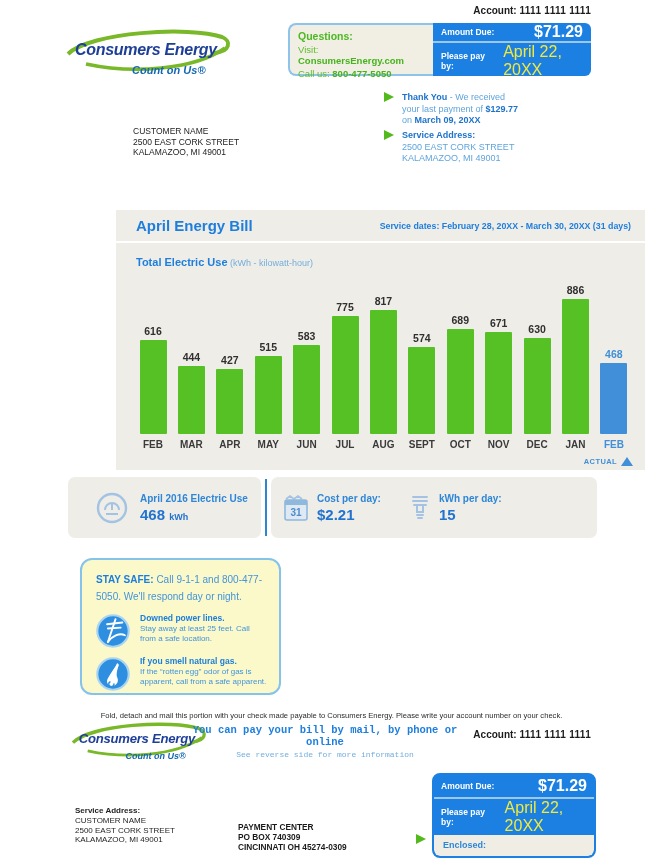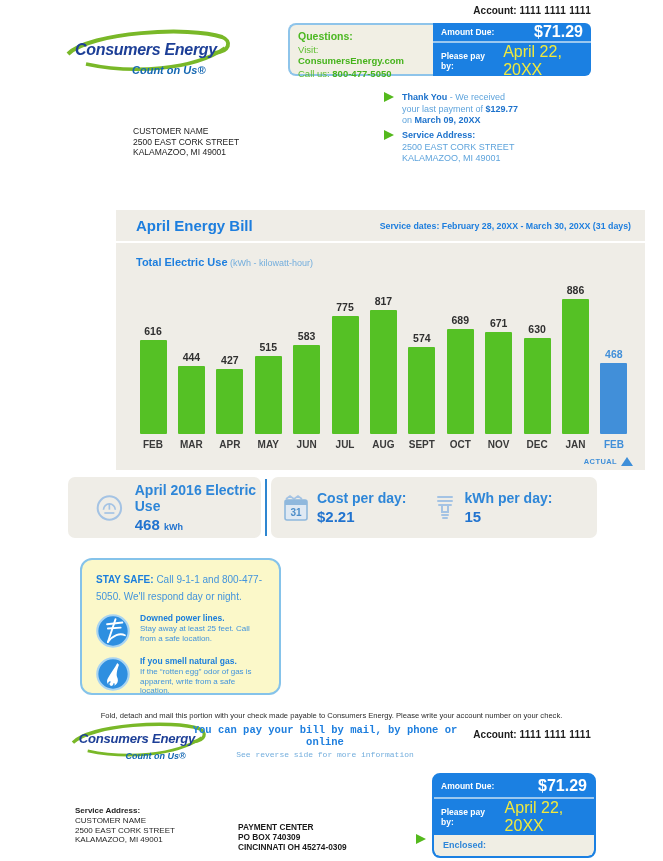--- a/index.html
+++ b/index.html
@@ -64,21 +64,21 @@
   .bar-col.highlight .bar-month { color:#418fd9; }
   .actual-tag { position:absolute; right:12px; bottom:4px; font-size:7.5px; font-weight:bold; color:#3f8fd9; letter-spacing:.4px; display:flex; align-items:center; gap:4px; }
   .tri-up { width:0; height:0; border-style:solid; border-width:0 6px 9px 6px; border-color:transparent transparent #3f8fd9 transparent; display:inline-block; }
 
   
   .stat-card { position:absolute; top:477px; height:61px; background:#efede7; border-radius:7px; display:flex; align-items:center; }
   .stat-left { left:68px; width:193px; padding-left:28px; gap:12px; }
   .stat-right { left:271px; width:326px; padding-left:12px; gap:10px; }
   .stat-divider { position:absolute; left:265px; top:479px; width:2px; height:57px; background:#2e86d0; }
   .stat-group { display:flex; align-items:center; gap:8px; margin-right:18px; }
-  .stat-lbl { color:#2e86d8; font-weight:bold; font-size:14px; margin-bottom:2px; }
+  .stat-lbl { color:#2e86d8; font-weight:bold; font-size:10px; margin-bottom:2px; }
   .stat-val { color:#2173cf; font-weight:bold; font-size:15px; }
   .stat-unit { font-size:9px; font-weight:bold; }
 
   
   .safe-box { position:absolute; left:80px; top:558px; width:201px; height:137px; background:#fbf8c9; border:2px solid #85c3ea; border-radius:12px; padding:11px 12px 0 14px; }
   .safe-title { font-size:10px; line-height:17px; color:#4394dc; }
   .safe-title .strong { color:#1b7edc; font-weight:bold; }
   .safe-item { display:flex; gap:10px; margin-top:9px; }
   .safe-icon { flex:0 0 34px; }
   .safe-text { font-size:8px; line-height:9.8px; color:#4394dc; }
@@ -320,21 +320,21 @@
       </div>
     </div>
     <div class="safe-item">
       <svg class="safe-icon" width="34" height="34" viewBox="0 0 40 40">
         <circle cx="20" cy="20" r="18.5" fill="#2e8fe0" stroke="#a8d4f2" stroke-width="2.5"></circle>
         <path d="M25 7 C22 13 18 18 14 25 C11 30 15 35 20 34 C25 33 27 28 25 24 C23 20 26 12 27 9 Z" fill="#ffffff"></path>
         <path d="M17 29 a3 3 0 1 0 4 2" fill="none" stroke="#2e8fe0" stroke-width="1.6"></path>
       </svg>
       <div class="safe-text">
         <span class="strong">If you smell natural gas.</span><br>
-        <span>If the “rotten egg” odor of gas is apparent, write from a safe location.</span>
+        <span>If the “rotten egg” odor of gas is apparent, call from a safe apparent.</span>
       </div>
     </div>
   </div>
 
   <div class="fold-line">Fold, detach and mail this portion with your check made payable to Consumers Energy. Please write your account number on your check.</div>
 
   <div class="logo logo-bottom">
     <svg width="175" height="60" viewBox="0 0 175 60">
       <path d="M6 30 C28 8 128 2 160 13 C170 17 168 28 152 29" fill="none" stroke="#79b828" stroke-width="4"></path>
       <path d="M24 40 C70 50 132 46 163 24" fill="none" stroke="#79b828" stroke-width="3.4"></path>

